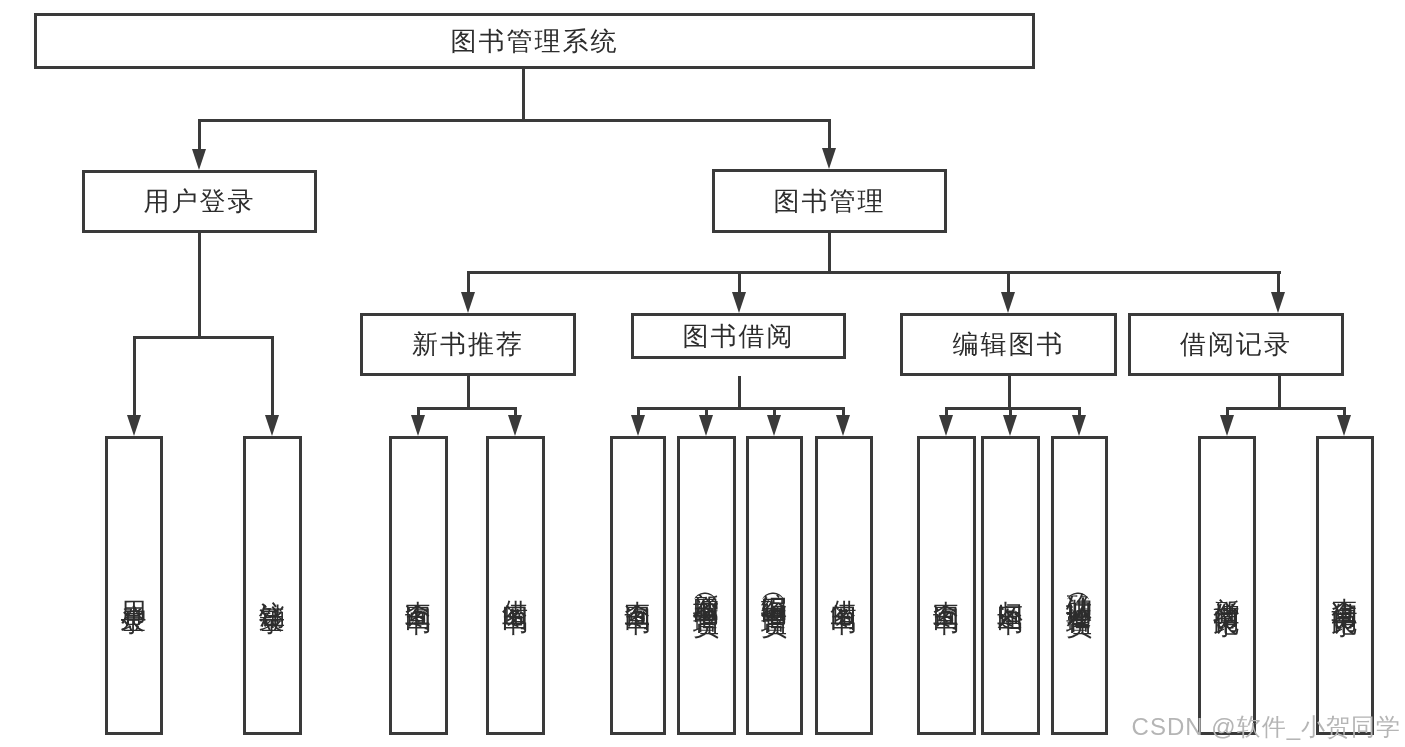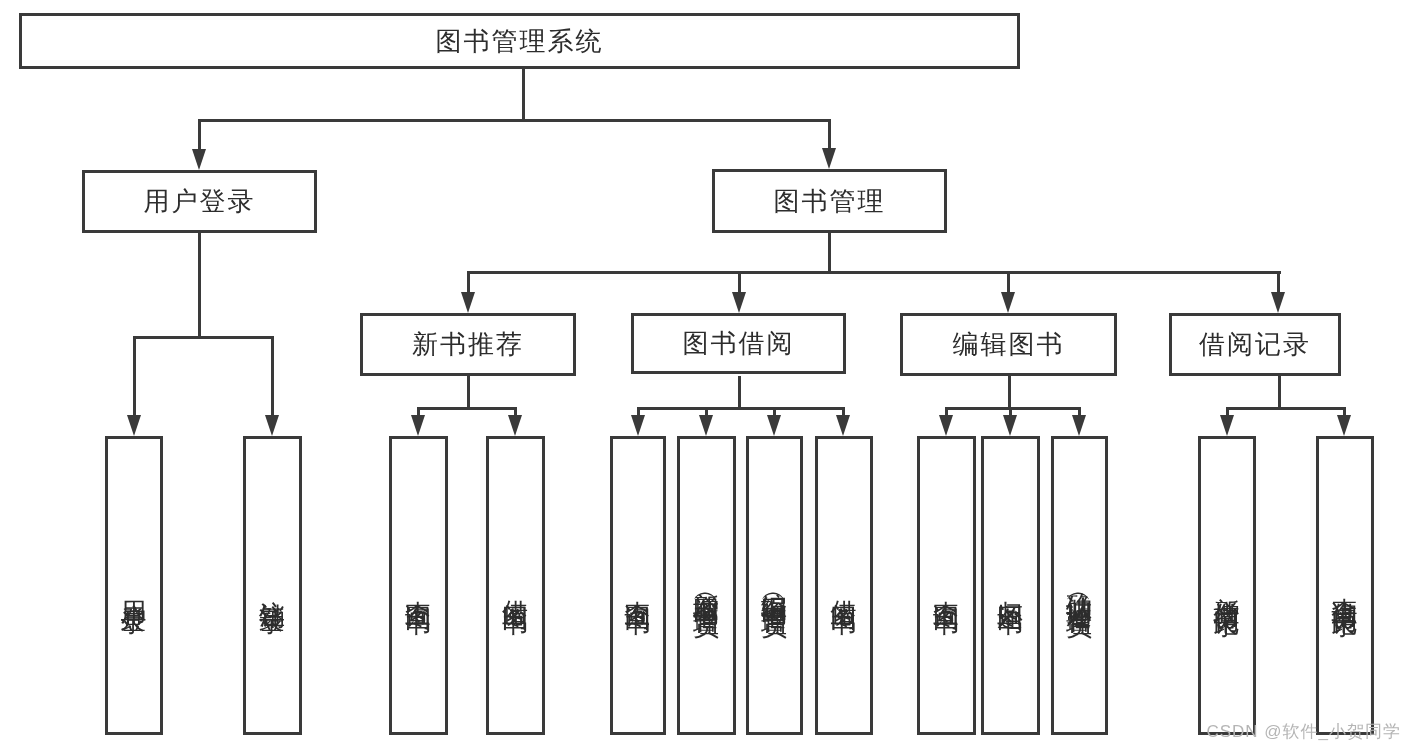--- a/index.html
+++ b/index.html
@@ -46,53 +46,53 @@
     position:absolute;
     width:0;height:0;
     border-left:7px solid transparent;
     border-right:7px solid transparent;
     border-top:21px solid var(--line);
   }
   .watermark{
     position:absolute;
     right:4px;
     bottom:4px;
-    font-size:17px;
+    font-size:24px;
     color:var(--wm);
     letter-spacing:1px;
     white-space:nowrap;
   }
 </style>
 </head>
 <body>
 
 <div id="canvas">
 
-  <div class="box" style="left:19px;top:13px;width:1001px;height:56px">
+  <div class="box" style="left:34px;top:13px;width:1001px;height:56px">
     <span class="lbl">图书管理系统</span>
   </div>
 
   <div class="box" style="left:82px;top:170px;width:235px;height:63px">
     <span class="lbl">用户登录</span>
   </div>
 
   <div class="box" style="left:360px;top:313px;width:216px;height:63px">
     <span class="lbl">新书推荐</span>
   </div>
 
   <div class="box" style="left:712px;top:169px;width:235px;height:64px">
     <span class="lbl">图书管理</span>
   </div>
-  <div class="box" style="left:631px;top:313px;width:215px;height:61px">
+  <div class="box" style="left:631px;top:313px;width:215px;height:46px">
     <span class="lbl">图书借阅</span>
   </div>
   <div class="box" style="left:900px;top:313px;width:217px;height:63px">
     <span class="lbl">编辑图书</span>
   </div>
-  <div class="box" style="left:1169px;top:313px;width:172px;height:63px">
+  <div class="box" style="left:1128px;top:313px;width:216px;height:63px">
     <span class="lbl">借阅记录</span>
   </div>
 
   <div class="box leaf" style="left:105px;top:436px;width:58px;height:299px">
     <span class="lbl">用户登录</span>
   </div>
   <div class="box leaf" style="left:243px;top:436px;width:59px;height:299px">
     <span class="lbl">注销登录</span>
   </div>
 

